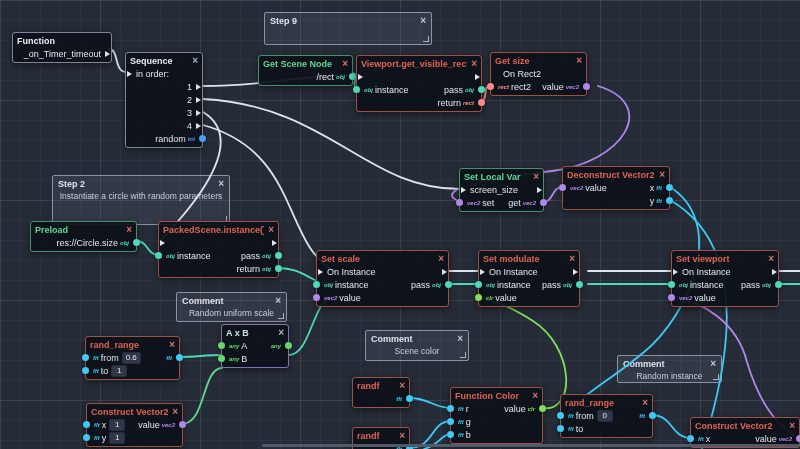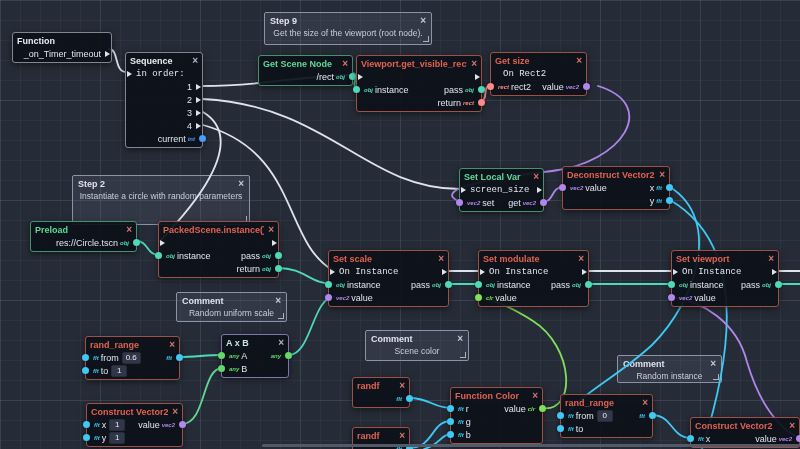--- a/index.html
+++ b/index.html
@@ -36,21 +36,21 @@
   .node{
     position:absolute;box-sizing:border-box;border:1px solid #7e8698;border-radius:3px;
     background:rgba(13,17,25,0.93);color:#dfe3ea;
     box-shadow:0 2px 7px rgba(0,0,0,0.5);padding:1px 0 2px 0;
   }
   .node .title{display:flex;align-items:center;height:13px;padding:0 4px;
     font-size:9px;font-weight:bold;white-space:nowrap;overflow:hidden;}
   .node .title .ttext{overflow:hidden;text-overflow:clip;white-space:nowrap;}
   .node .title .x{margin-left:auto;font-size:10px;line-height:10px;font-weight:bold;cursor:pointer;padding-left:4px;}
   .row{display:flex;align-items:center;height:13px;padding:0 4px;font-size:9px;white-space:nowrap;}
-  .rowtext{color:#e2e6ee;font-family:Liberation Mono, monospace;}
+  .rowtext{color:#e2e6ee;}
   .pname{color:#e2e6ee;}
   .spacer{flex:1 1 auto;min-width:4px;}
   .dot{width:7px;height:7px;border-radius:50%;flex:none;box-shadow:0 0 2px rgba(0,0,0,.6);}
   .dot.l{margin-left:-8px;margin-right:2px;}
   .dot.r{margin-right:-8px;margin-left:2px;}
   .tlabel{font-size:6px;font-weight:bold;font-style:italic;margin:0 2px;flex:none;letter-spacing:0;}
   .exec{width:0;height:0;border-top:3.5px solid transparent;border-bottom:3.5px solid transparent;flex:none;}
   .exec.l{border-left:5px solid #dfe3ea;margin-left:-3px;margin-right:4px;}
   .exec.r{border-left:5px solid #dfe3ea;margin-right:-3px;margin-left:4px;}
   .field{background:#303748;border:1px solid #262c38;border-radius:2px;padding:0 3px;
@@ -61,24 +61,23 @@
 </head>
 <body>
 
 <div class="canvas"></div>
 <div id="comments-layer">
     <div class="comment" style="left: 264px; top: 12px; width: 168px; height: 33px;">
       <div class="ctitle">
         <span>Step 9</span>
         <span class="x">×</span>
       </div>
-      <div class="cbody">Get the size of the viewport (root node).</div>
       <span class="rs-handle"></span>
     </div>
-    <div class="comment" style="left: 72px; top: 175px; width: 178px; height: 50px;">
+    <div class="comment" style="left: 52px; top: 175px; width: 178px; height: 50px;">
       <div class="ctitle">
         <span>Step 2</span>
         <span class="x">×</span>
       </div>
       <div class="cbody">Instantiate a circle with random parameters</div>
       <span class="rs-handle"></span>
     </div>
     <div class="comment" style="left: 176px; top: 292px; width: 111px; height: 30px;">
       <div class="ctitle">
         <span>Comment</span>
@@ -170,21 +169,21 @@
         <span class="pname">3</span>
         <span class="exec r"></span>
       </div>
       <div class="row">
         <span class="spacer"></span>
         <span class="pname">4</span>
         <span class="exec r"></span>
       </div>
       <div class="row">
         <span class="spacer"></span>
-        <span class="pname">current</span>
+        <span class="pname">random</span>
         <span class="tlabel" style="color: rgb(74, 157, 248);">int</span>
         <span class="dot r" style="background: rgb(74, 157, 248);"></span>
       </div>
     </div>
     <div class="node" style="left: 258px; top: 55px; width: 95px; border-color: rgb(67, 147, 111);">
       <div class="title">
         <span class="ttext" style="color: rgb(95, 217, 147);">Get Scene Node</span>
         <span class="x" style="color: rgb(212, 117, 106);">×</span>
       </div>
       <div class="row">
@@ -281,21 +280,21 @@
         <span class="dot r" style="background: rgb(63, 201, 245);"></span>
       </div>
     </div>
     <div class="node" style="left: 30px; top: 221px; width: 107px; border-color: rgb(67, 147, 111);">
       <div class="title">
         <span class="ttext" style="color: rgb(95, 217, 147);">Preload</span>
         <span class="x" style="color: rgb(212, 117, 106);">×</span>
       </div>
       <div class="row">
         <span class="spacer"></span>
-        <span class="pname">res://Circle.tscn</span>
+        <span class="pname">res://Circle.size</span>
         <span class="tlabel" style="color: rgb(79, 217, 184);">obj</span>
         <span class="dot r" style="background: rgb(79, 217, 184);"></span>
       </div>
     </div>
     <div class="node" style="left: 158px; top: 221px; width: 121px; border-color: rgb(158, 81, 71);">
       <div class="title">
         <span class="ttext" style="color: rgb(224, 98, 81);">PackedScene.instance()</span>
         <span class="x" style="color: rgb(212, 117, 106);">×</span>
       </div>
       <div class="row">
@@ -312,21 +311,21 @@
         <span class="tlabel" style="color: rgb(79, 217, 184);">obj</span>
         <span class="dot r" style="background: rgb(79, 217, 184);"></span>
       </div>
       <div class="row">
         <span class="spacer"></span>
         <span class="pname">return</span>
         <span class="tlabel" style="color: rgb(79, 217, 184);">obj</span>
         <span class="dot r" style="background: rgb(79, 217, 184);"></span>
       </div>
     </div>
-    <div class="node" style="left: 328px; top: 250px; width: 121px; border-color: rgb(158, 81, 71);">
+    <div class="node" style="left: 316px; top: 250px; width: 133px; border-color: rgb(158, 81, 71);">
       <div class="title">
         <span class="ttext" style="color: rgb(224, 98, 81);">Set scale</span>
         <span class="x" style="color: rgb(212, 117, 106);">×</span>
       </div>
       <div class="row">
         <span class="exec l"></span>
         <span class="rowtext">On Instance</span>
         <span class="spacer"></span>
         <span class="exec r"></span>
       </div>
@@ -339,21 +338,21 @@
         <span class="tlabel" style="color: rgb(79, 217, 184);">obj</span>
         <span class="dot r" style="background: rgb(79, 217, 184);"></span>
       </div>
       <div class="row">
         <span class="dot l" style="background: rgb(178, 135, 236);"></span>
         <span class="tlabel" style="color: rgb(178, 135, 236);">vec2</span>
         <span class="pname">value</span>
         <span class="spacer"></span>
       </div>
     </div>
-    <div class="node" style="left: 478px; top: 250px; width: 111px; border-color: rgb(158, 81, 71);">
+    <div class="node" style="left: 478px; top: 250px; width: 102px; border-color: rgb(158, 81, 71);">
       <div class="title">
         <span class="ttext" style="color: rgb(224, 98, 81);">Set modulate</span>
         <span class="x" style="color: rgb(212, 117, 106);">×</span>
       </div>
       <div class="row">
         <span class="exec l"></span>
         <span class="rowtext">On Instance</span>
         <span class="spacer"></span>
         <span class="exec r"></span>
       </div>
@@ -415,21 +414,21 @@
         <span class="dot r" style="background: rgb(63, 201, 245);"></span>
       </div>
       <div class="row">
         <span class="dot l" style="background: rgb(63, 201, 245);"></span>
         <span class="tlabel" style="color: rgb(63, 201, 245);">flt</span>
         <span class="pname">to</span>
         <span class="field">1</span>
         <span class="spacer"></span>
       </div>
     </div>
-    <div class="node" style="left: 221px; top: 334px; width: 68px; border-color: rgb(128, 117, 176);">
+    <div class="node" style="left: 221px; top: 324px; width: 68px; border-color: rgb(128, 117, 176);">
       <div class="title">
         <span class="ttext" style="color: rgb(199, 228, 226);">A x B</span>
         <span class="x" style="color: rgb(174, 182, 196);">×</span>
       </div>
       <div class="row">
         <span class="dot l" style="background: rgb(98, 217, 106);"></span>
         <span class="tlabel" style="color: rgb(98, 217, 106);">any</span>
         <span class="pname">A</span>
         <span class="spacer"></span>
         <span class="tlabel" style="color: rgb(98, 217, 106);">any</span>

